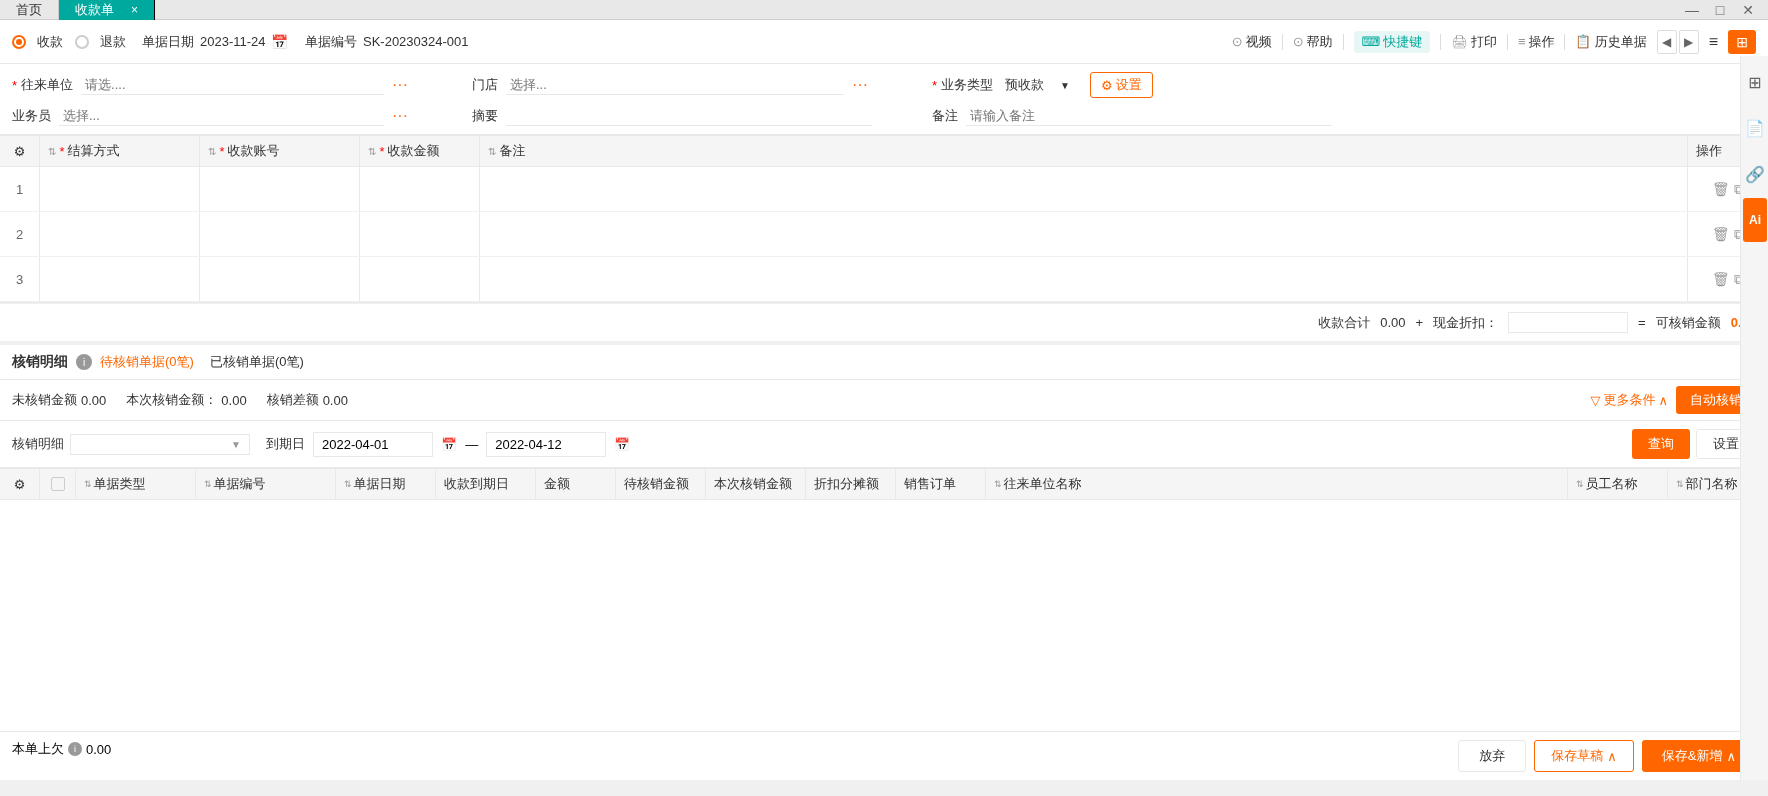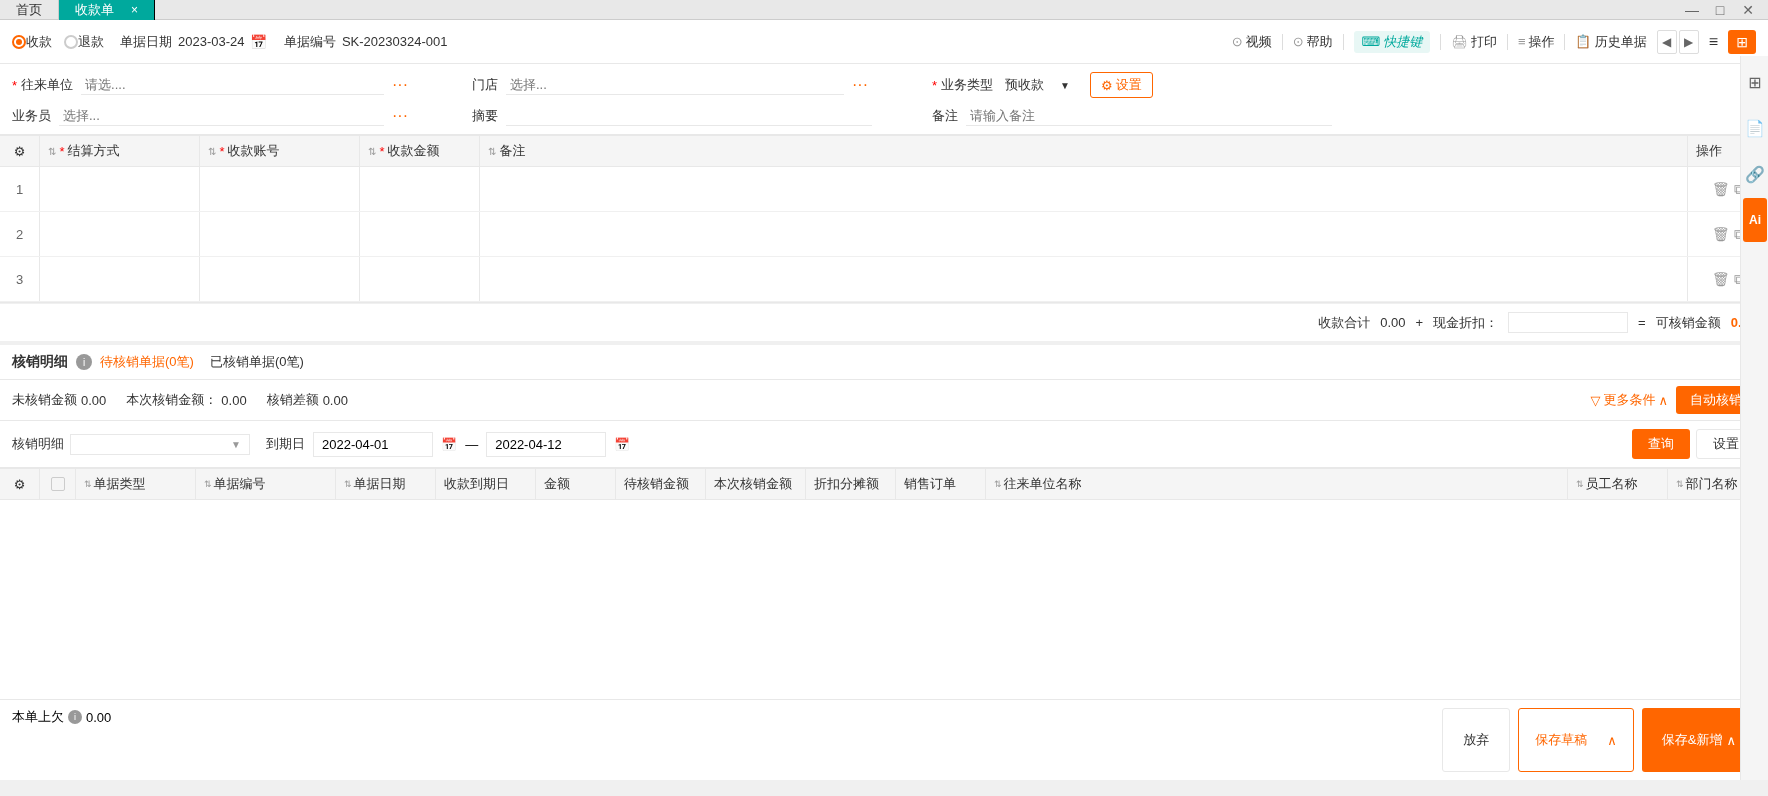--- a/index.html
+++ b/index.html
@@ -20,21 +20,21 @@
     .win-btn { width: 24px; height: 24px; display: flex; align-items: center; justify-content: center; cursor: pointer; color: #666; font-size: 14px; }
 
     
     .main-content { background: #fff; height: calc(796px - 36px); display: flex; flex-direction: column; overflow: hidden; }
 
     
     .top-toolbar {
       display: flex; align-items: center; padding: 8px 12px; border-bottom: 1px solid #e8e8e8; gap: 16px; background: #fff; min-height: 44px;
     }
     .radio-group { display: flex; gap: 12px; align-items: center; }
-    .radio-item { display: flex; align-items: center; gap: 0; cursor: pointer; color: #333; }
+    .radio-item { display: flex; align-items: center; gap: 11px; cursor: pointer; color: #333; }
     .radio-dot { width: 14px; height: 14px; border-radius: 50%; border: 2px solid #ccc; display: flex; align-items: center; justify-content: center; }
     .radio-dot.active { border-color: #ff6600; }
     .radio-dot.active::after { content: ''; width: 6px; height: 6px; border-radius: 50%; background: #ff6600; }
     .toolbar-field { display: flex; align-items: center; gap: 6px; }
     .toolbar-label { color: #333; white-space: nowrap; }
     .toolbar-value { color: #333; }
     .toolbar-icon { color: #ff6600; cursor: pointer; font-size: 14px; }
     .toolbar-right { margin-left: auto; display: flex; align-items: center; gap: 10px; }
     .toolbar-action { display: flex; align-items: center; gap: 3px; color: #333; cursor: pointer; white-space: nowrap; }
     .divider-v { width: 1px; height: 16px; background: #ddd; }
@@ -129,21 +129,21 @@
     .bth-partner { flex: 1; min-width: 120px; }
     .bth-staff { width: 100px; }
     .bth-dept { width: 100px; border-right: none; }
 
     
     .bottom-bar { display: flex; align-items: flex-start; padding: 8px 12px; border-top: 1px solid #e8e8e8; background: #fff; gap: 8px; }
     .bottom-stat { display: flex; align-items: center; gap: 4px; }
     .info-icon2 { width: 14px; height: 14px; border-radius: 50%; background: #999; color: #fff; display: flex; align-items: center; justify-content: center; font-size: 9px; cursor: pointer; }
     .bottom-actions { margin-left: auto; display: flex; gap: 8px; }
     .abandon-btn { background: #fff; border: 1px solid #e8e8e8; color: #333; padding: 6px 20px; border-radius: 3px; cursor: pointer; }
-    .draft-btn { background: #fff; border: 1px solid #ff6600; color: #ff6600; padding: 22px 16px; border-radius: 3px; cursor: pointer; display: flex; align-items: center; gap: 20px; }
+    .draft-btn { background: #fff; border: 1px solid #ff6600; color: #ff6600; padding: 6px 16px; border-radius: 3px; cursor: pointer; display: flex; align-items: center; gap: 4px; }
     .save-new-btn { background: #ff6600; border: none; color: #fff; padding: 6px 20px; border-radius: 3px; cursor: pointer; display: flex; align-items: center; gap: 4px; }
 
     
     .right-sidebar { position: absolute; right: 0; top: 36px; width: 28px; display: flex; flex-direction: column; gap: 2px; padding: 4px 2px; background: #f5f5f5; border-left: 1px solid #e8e8e8; height: calc(796px - 36px); }
     .sidebar-icon { width: 24px; height: 44px; display: flex; align-items: center; justify-content: center; cursor: pointer; color: #666; font-size: 16px; border-radius: 3px; }
     .sidebar-icon.active { background: #ff6600; color: #fff; }
 
     .checkbox-custom { width: 14px; height: 14px; border: 1px solid #ccc; border-radius: 2px; cursor: pointer; display: flex; align-items: center; justify-content: center; }
 
     
@@ -177,21 +177,21 @@
         <span>收款</span>
       </div>
       <div class="radio-item">
         <div class="radio-dot"></div>
         <span>退款</span>
       </div>
     </div>
 
     <div class="toolbar-field">
       <span class="toolbar-label">单据日期</span>
-      <span class="toolbar-value">2023-03-24</span>
+      <span class="toolbar-value">2023-11-24</span>
       <span class="toolbar-icon">📅</span>
     </div>
 
     <div class="toolbar-field">
       <span class="toolbar-label">单据编号</span>
       <span class="toolbar-value">SK-20230324-001</span>
     </div>
 
     <div class="toolbar-right">
       <div class="toolbar-action">
@@ -199,21 +199,21 @@
         <span>视频</span>
       </div>
       <div class="divider-v"></div>
       <div class="toolbar-action">
         <span style="color:#999;">⊙</span>
         <span>帮助</span>
       </div>
       <div class="divider-v"></div>
       <div class="toolbar-action" style="background:#e8f7f5;padding:2px 8px;border-radius:3px;">
         <span style="color:#00a99d;">⌨</span>
-        <span style="color:#00a99d;font-style:italic;">快捷键</span>
+        <span style="color:#00a99d;">快捷键</span>
       </div>
       <div class="divider-v"></div>
       <div class="toolbar-action">
         <span style="color:#999;">🖨</span>
         <span>打印</span>
       </div>
       <div class="divider-v"></div>
       <div class="toolbar-action">
         <span style="color:#999;">≡</span>
         <span>操作</span>

